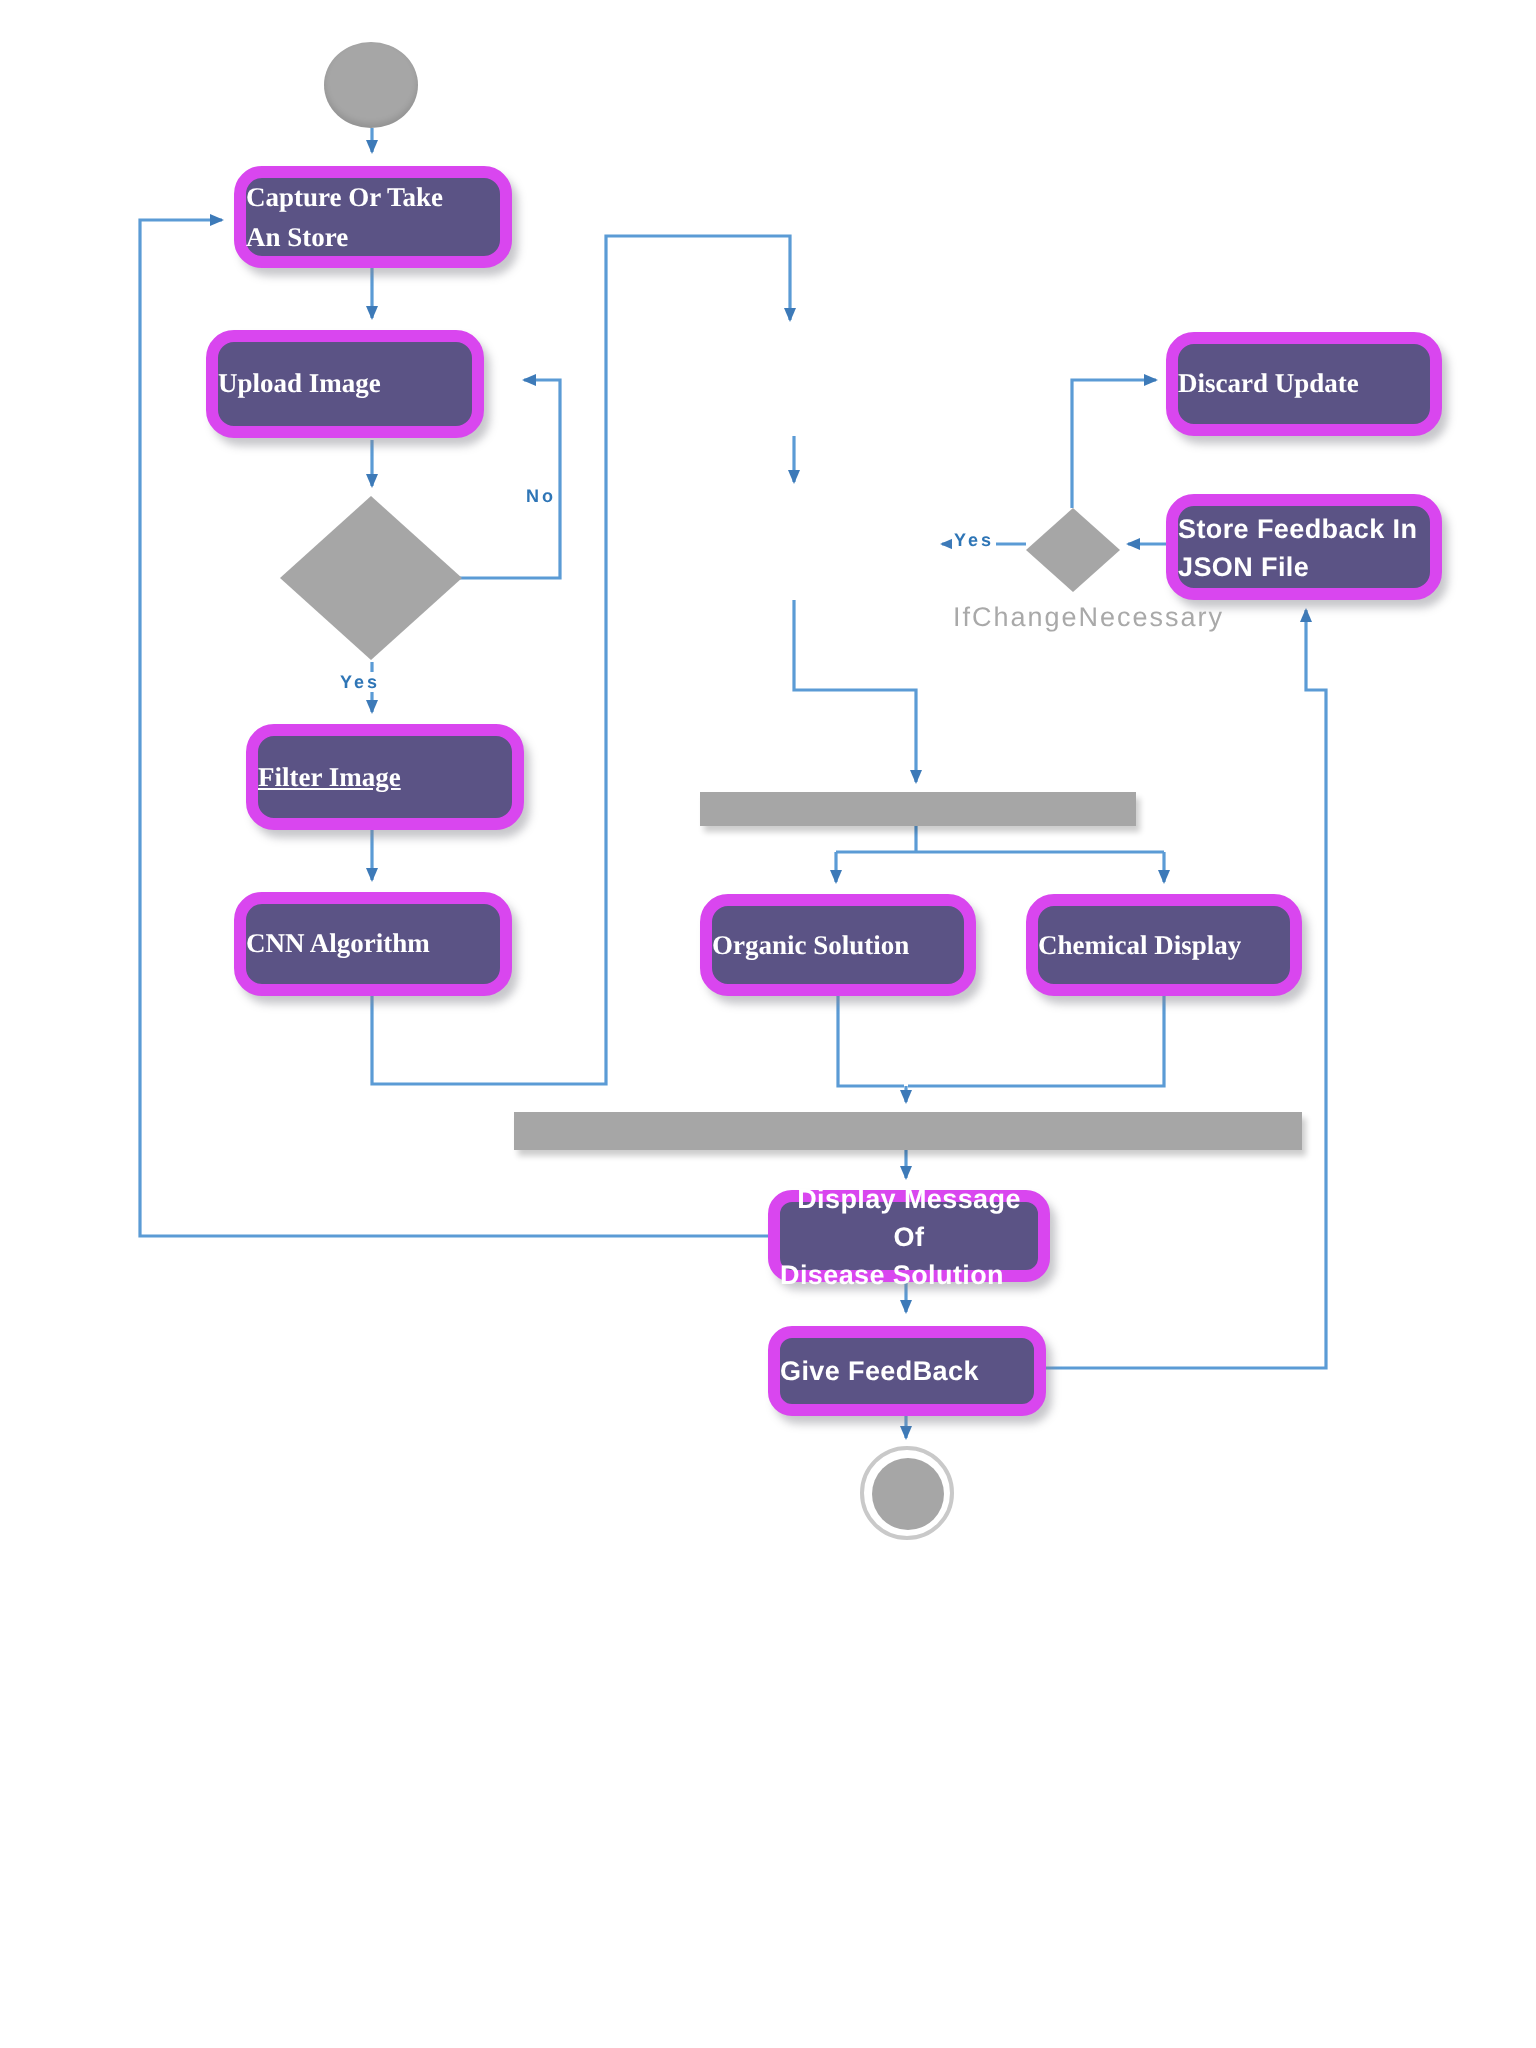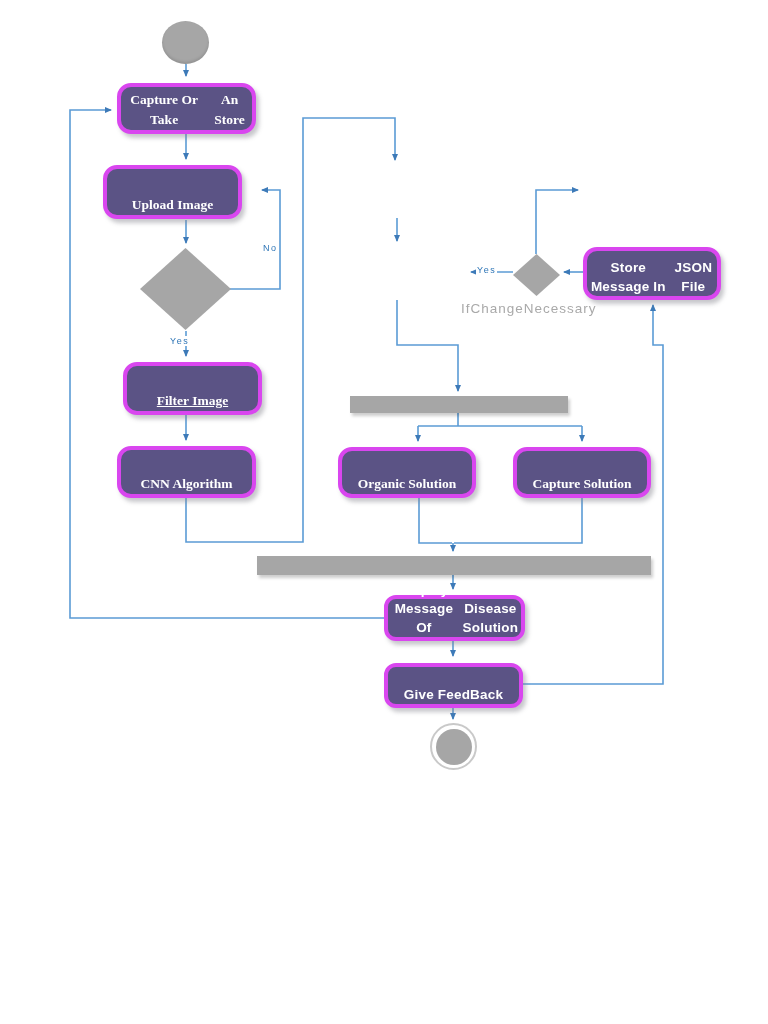--- a/index.html
+++ b/index.html
@@ -12,41 +12,41 @@
     --condition-gray:#a9a9a9;
   }
   *{margin:0;padding:0;box-sizing:border-box;}
   html,body{width:768px;height:1024px;background:#ffffff;overflow:hidden;}
   #canvas{position:relative;width:768px;height:1024px;background:#fff;
           font-family:"Liberation Sans",sans-serif;}
   svg.connectors{position:absolute;left:0;top:0;width:768px;height:1024px;}
   svg.connectors path{stroke:var(--connector);stroke-width:1.6;fill:none;}
   svg.connectors marker path{stroke:none;fill:var(--arrowhead);}
 
-  .node{position:absolute;display:flex;flex-direction:row;align-items:flex-end;
+  .node{position:absolute;display:flex;flex-direction:column;align-items:flex-start;
         justify-content:center;background:var(--node-fill);color:var(--node-text);
-        border:4px solid #d946ef;border-radius:14px;text-align:center;
+        border:6px solid #d946ef;border-radius:14px;text-align:center;
         box-shadow:3px 4px 4px rgba(130,130,140,.45);line-height:20px;}
   .node.serif{font-family:"Liberation Serif",serif;font-weight:bold;font-size:13.5px;}
   .node.sans{font-family:"Liberation Sans",sans-serif;font-weight:bold;font-size:13.5px;
              line-height:19px;letter-spacing:.2px;}
   .ellipse{position:absolute;background:var(--shape-gray);border-radius:50%;
            box-shadow:inset 0 -2px 3px rgba(0,0,0,.12);}
   .final-outer{position:absolute;border:2px solid #c9c9c9;border-radius:50%;
                background:#fff;display:flex;align-items:center;justify-content:center;}
   .final-inner{width:36px;height:36px;border-radius:50%;background:var(--shape-gray);}
   .diamond{position:absolute;background:var(--shape-gray);
            clip-path:polygon(50% 0,100% 50%,50% 100%,0 50%);
            filter:drop-shadow(2px 3px 2px rgba(0,0,0,.18));}
   .bar{position:absolute;background:var(--shape-gray);
        box-shadow:2px 3px 3px rgba(0,0,0,.2);}
-  .edge-label{position:absolute;font-size:9px;font-weight:normal;
+  .edge-label{position:absolute;font-size:9px;font-weight:bold;
               color:var(--edge-label);letter-spacing:1.5px;background:#fff;padding:0 1px;}
   .condition-label{position:absolute;font-size:13.5px;color:var(--condition-gray);
-                   letter-spacing:1px;text-align:left;}
+                   letter-spacing:1px;text-align:right;}
 </style>
 </head>
 <body>
 
 <div id="canvas">
 
   <svg class="connectors" viewBox="0 0 768 1024" xmlns="http://www.w3.org/2000/svg">
     <defs>
       <marker id="arw" markerWidth="8" markerHeight="8" refX="6" refY="3" orient="auto" markerUnits="userSpaceOnUse">
         <path d="M0,0 L7,3 L0,6 Z"></path>
@@ -97,40 +97,43 @@
   <div class="node serif" style="left:123px;top:362px;width:139px;height:53px;text-decoration:underline;">
     <span>Filter Image</span>
   </div>
 
   <div class="node serif" style="left:117px;top:446px;width:139px;height:52px;">
     <span>CNN Algorithm</span>
   </div>
 
 
 
+  <div class="node serif" style="left:583px;top:166px;width:138px;height:52px;">
+    <span>Discard Update</span>
+  </div>
 
   <div class="node sans" style="left:583px;top:247px;width:138px;height:53px;">
-    <span>Store Message In</span>
+    <span>Store Feedback In</span>
     <span>JSON File</span>
   </div>
 
   <div class="diamond" style="left:513px;top:254px;width:47px;height:42px;"></div>
 
   <span class="edge-label" style="left:476px;top:265px;">Yes</span>
 
   <div class="condition-label" style="left:461px;top:301px;width:151px;">IfChangeNecessary</div>
 
   <div class="bar" style="left:350px;top:396px;width:218px;height:17px;"></div>
 
-  <div class="node serif" style="left:338px;top:447px;width:138px;height:51px;">
+  <div class="node serif" style="left:350px;top:447px;width:138px;height:51px;">
     <span>Organic Solution</span>
   </div>
 
   <div class="node serif" style="left:513px;top:447px;width:138px;height:51px;">
-    <span>Capture Solution</span>
+    <span>Chemical Display</span>
   </div>
 
   <div class="bar" style="left:257px;top:556px;width:394px;height:19px;"></div>
 
   <div class="node sans" style="left:384px;top:595px;width:141px;height:46px;border-radius:12px;">
     <span>Display Message Of</span>
     <span>Disease Solution</span>
   </div>
 
   <div class="node sans" style="left:384px;top:663px;width:139px;height:45px;border-radius:12px;">

